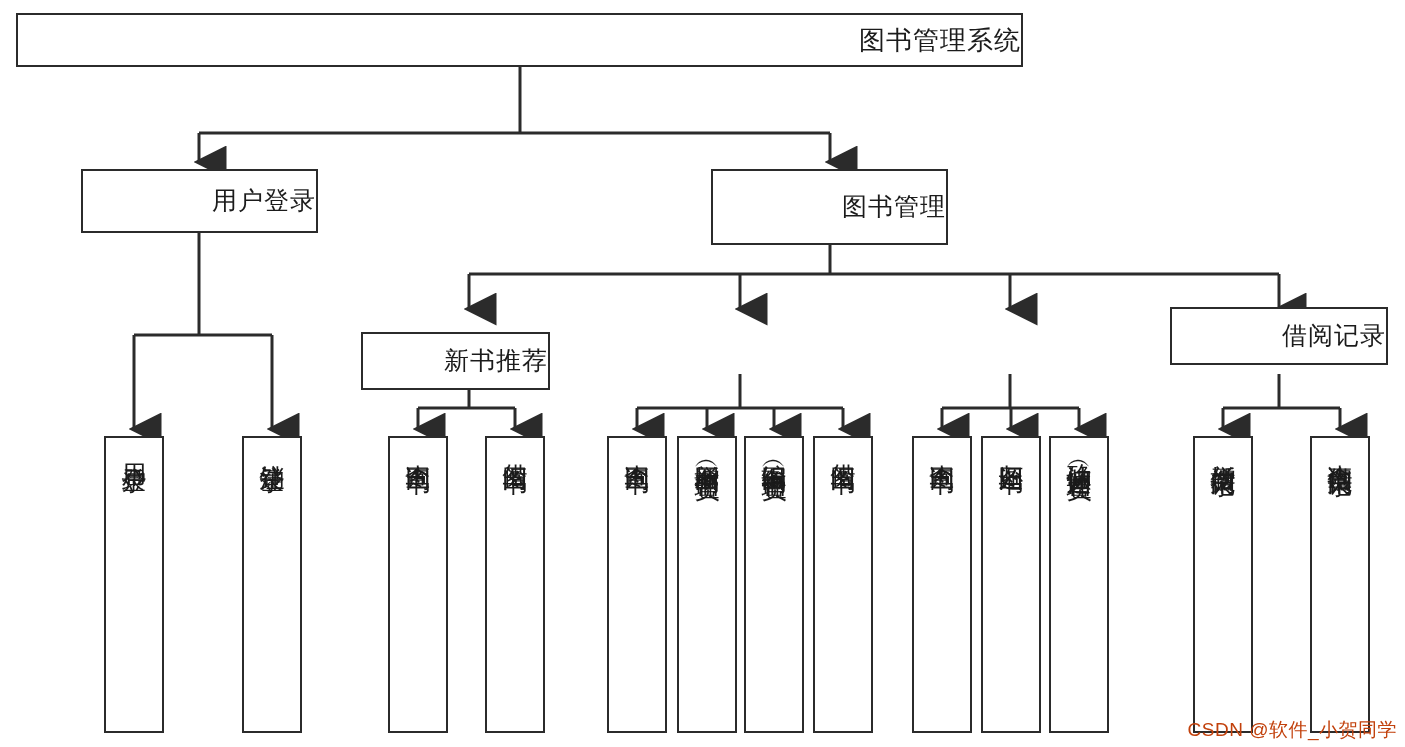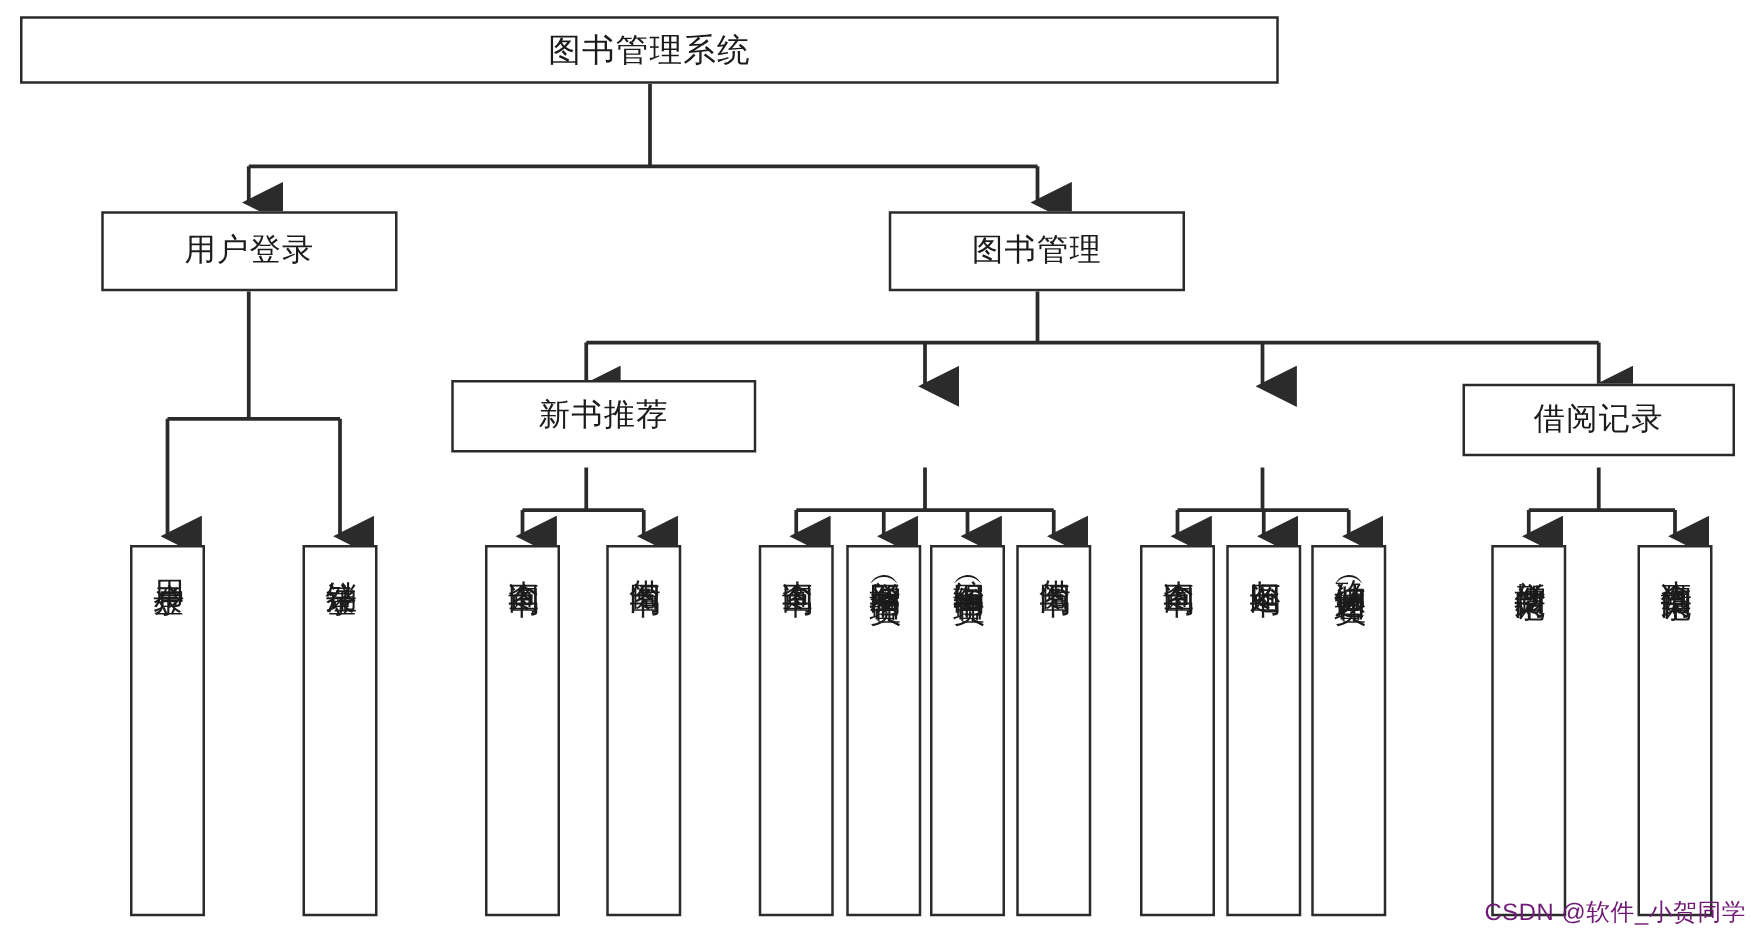--- a/index.html
+++ b/index.html
@@ -25,21 +25,21 @@
     height: 747px;
     pointer-events: none;
   }
   .node {
     position: absolute;
     box-sizing: border-box;
     border: 2.5px solid #2b2b2b;
     background: #ffffff;
     display: flex;
     align-items: center;
-    justify-content: center;
+    justify-content: flex-end;
     color: #1b1b1b;
   }
   .node .label {
     font-size: 25px;
     line-height: 1.1;
     letter-spacing: 1px;
     white-space: nowrap;
   }
   .node.root .label { font-size: 26px; }
   .node.leaf {
@@ -53,21 +53,21 @@
     font-size: 25px;
     line-height: 1.08;
     letter-spacing: 2px;
     white-space: nowrap;
   }
   .watermark {
     position: absolute;
     right: 8px;
     bottom: 4px;
     font-size: 19px;
-    color: #701a75;
+    color: #c2410c;
     white-space: nowrap;
     letter-spacing: 0.5px;
   }
 </style>
 </head>
 <body>
 
 <div id="canvas">
 
   <svg class="edges" viewBox="0 0 1405 747">
@@ -123,25 +123,25 @@
     </g>
   </svg>
 
   <div class="node root" style="left:16px; top:13px; width:1007px; height:54px;">
     <span class="label">图书管理系统</span>
   </div>
 
   <div class="node" style="left:81px; top:169px; width:237px; height:64px;">
     <span class="label">用户登录</span>
   </div>
-  <div class="node" style="left:711px; top:169px; width:237px; height:64px;">
+  <div class="node" style="left:711px; top:169px; width:237px; height:76px;">
     <span class="label">图书管理</span>
   </div>
 
-  <div class="node" style="left:361px; top:304px; width:244px; height:58px;">
+  <div class="node" style="left:361px; top:332px; width:189px; height:58px;">
     <span class="label">新书推荐</span>
   </div>
   <div class="node" style="left:1170px; top:307px; width:218px; height:58px;">
     <span class="label">借阅记录</span>
   </div>
 
   <div class="node leaf" style="left:104px; top:436px; width:60px; height:297px;">
     <span class="label">用户登录</span>
   </div>
   <div class="node leaf" style="left:242px; top:436px; width:60px; height:297px;">

